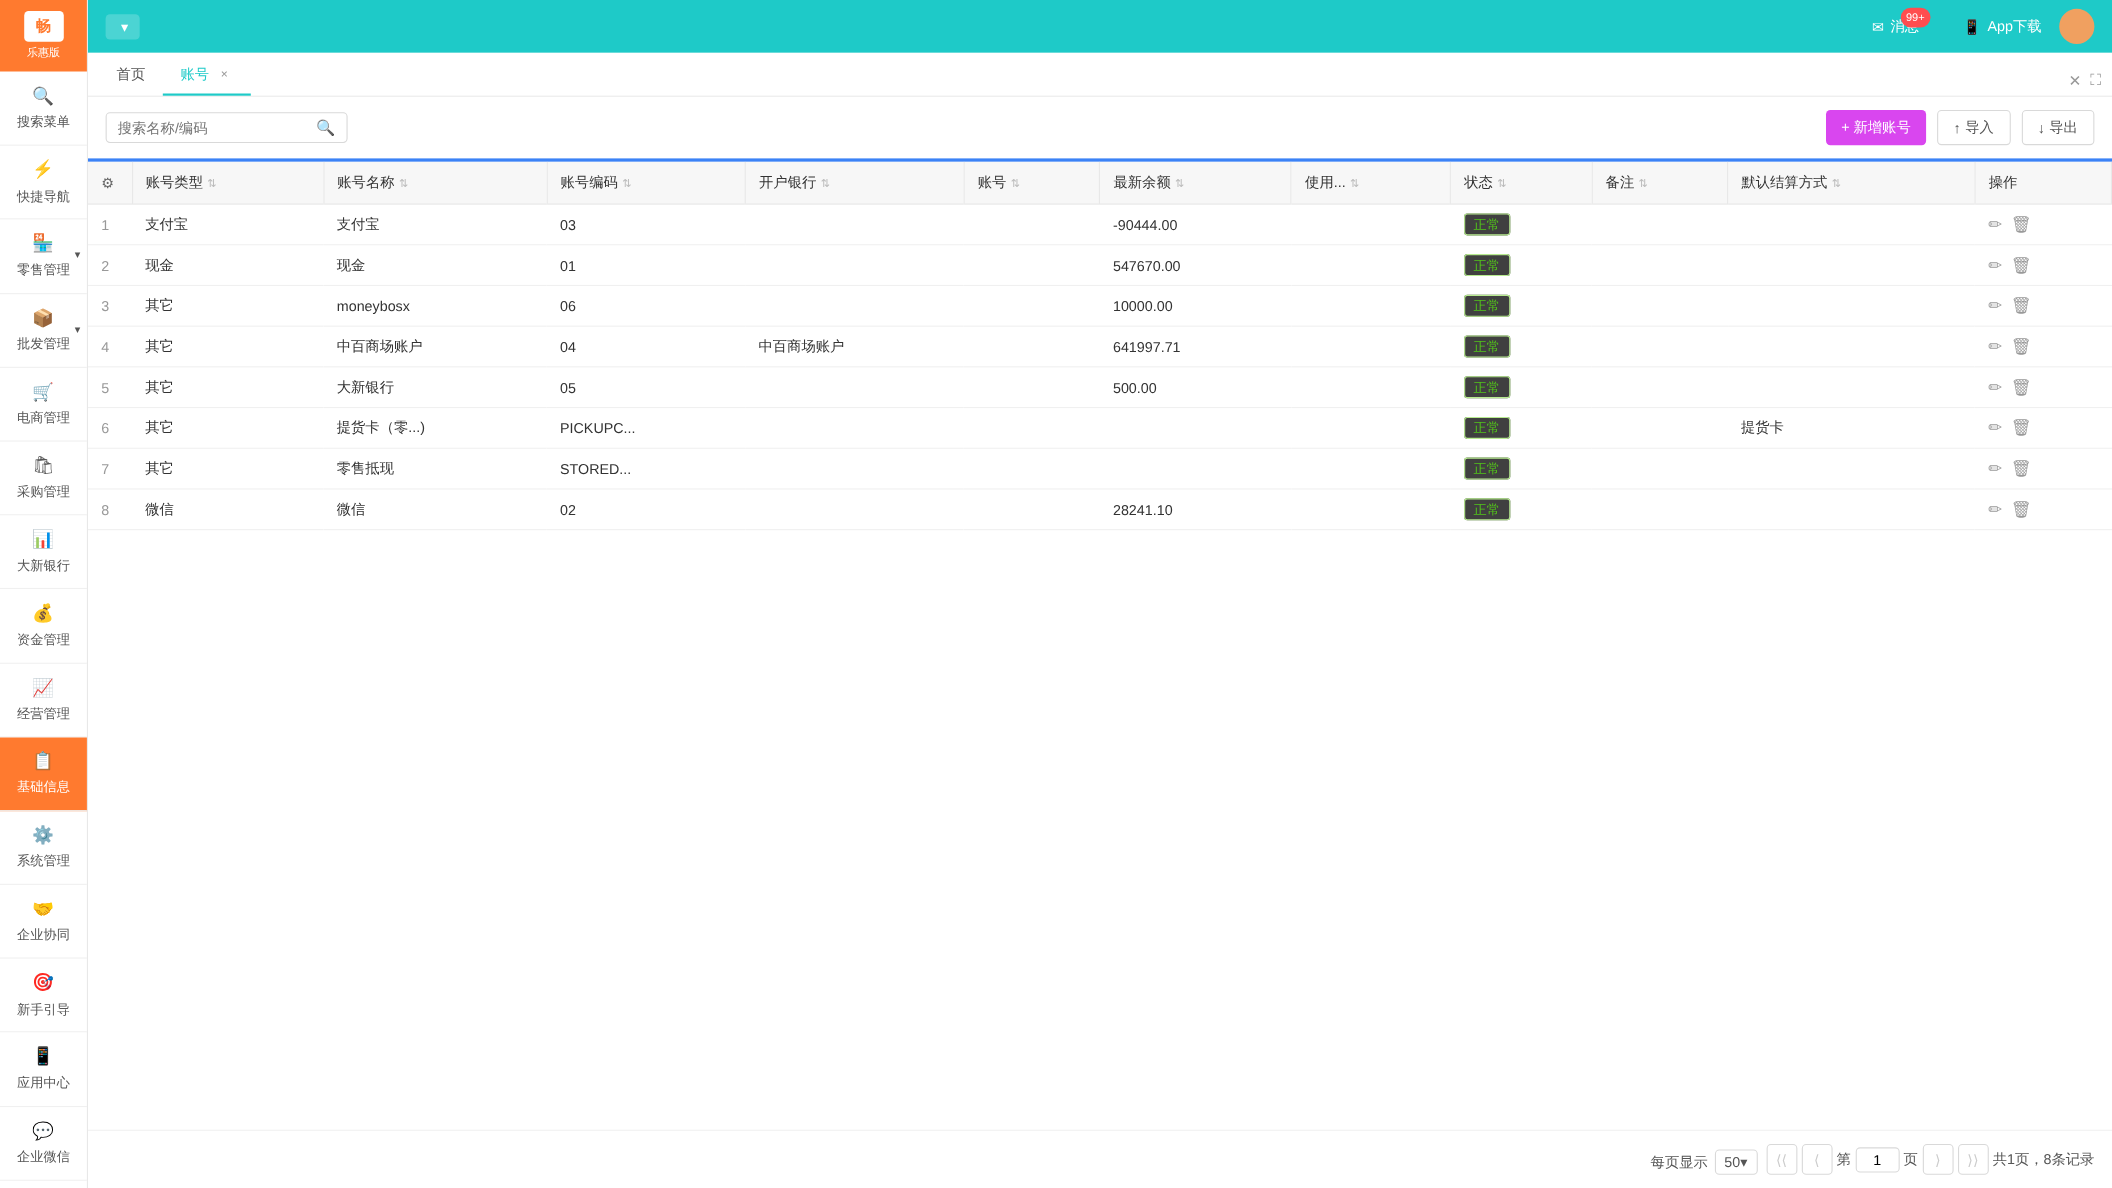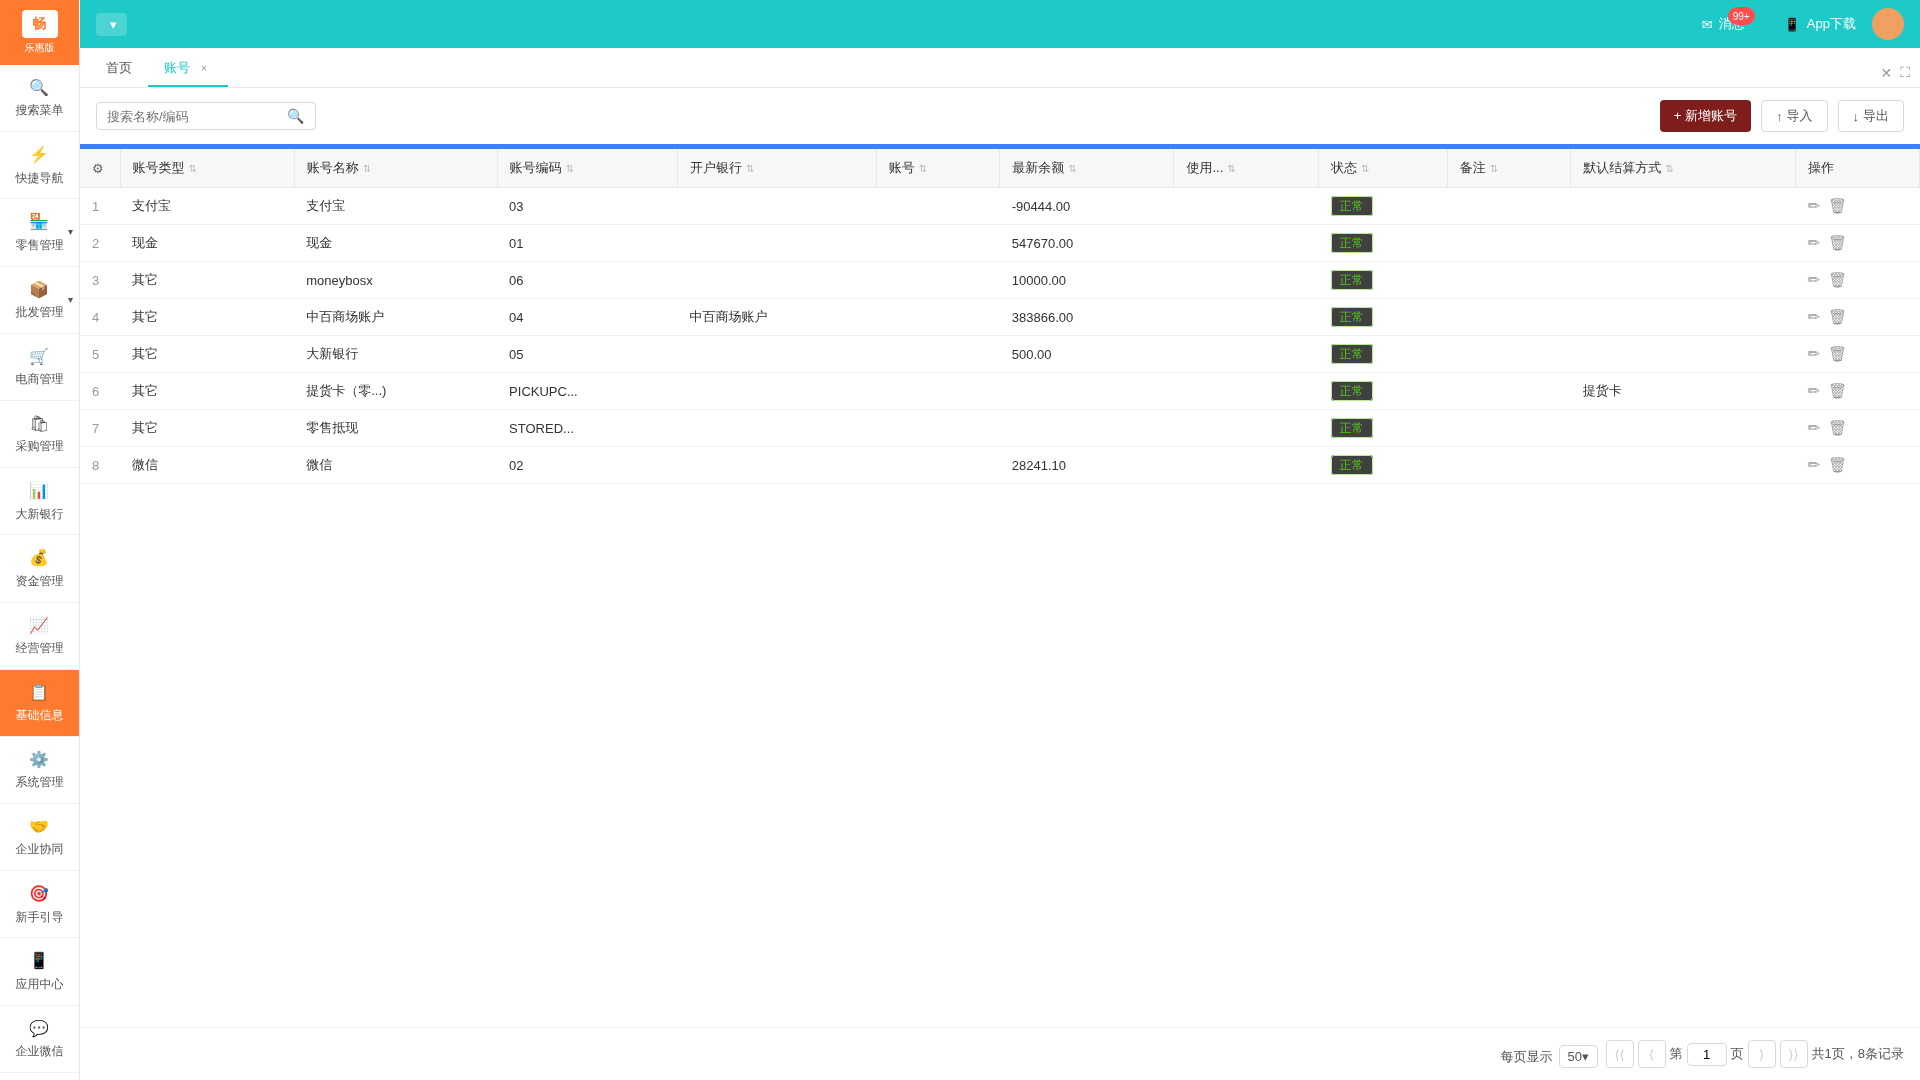--- a/index.html
+++ b/index.html
@@ -186,42 +186,42 @@
       display: flex;
       flex-direction: column;
     }
 
     
     .toolbar {
       display: flex;
       align-items: center;
       padding: 12px 16px;
       gap: 0;
-      border-bottom: 5px solid #3b82f6;
+      border-bottom: 3px solid #3b82f6;
       flex-shrink: 0;
     }
     .search-box {
       display: flex;
       align-items: center;
       border: 1px solid #d9d9d9;
       border-radius: 4px;
       padding: 5px 10px;
       width: 220px;
       gap: 6px;
     }
     .search-box input {
       border: none;
       outline: none;
       font-size: 13px;
       width: 100%;
       background: transparent;
     }
     .search-icon { color: #999; font-size: 14px; }
     .btn-primary {
-      background: #7f1d1d;
+      background: #d946ef;
       color: #fff;
       border: none;
       border-radius: 4px;
       padding: 7px 14px;
       cursor: pointer;
       font-size: 13px;
       display: flex;
       align-items: center;
       gap: 4px;
       white-space: nowrap;
@@ -558,21 +558,21 @@
       </div>
     </td>
   </tr>
             <tr>
     <td class="row-num">4</td>
     <td>其它</td>
     <td>中百商场账户</td>
     <td>04</td>
     <td>中百商场账户</td>
     <td></td>
-    <td>383866.00</td>
+    <td>641997.71</td>
     <td></td>
     <td><span class="status-badge">正常</span></td>
     <td></td>
     <td></td>
     <td>
       <div class="action-btns">
         <span class="action-btn" title="编辑">✏</span>
         <span class="action-btn" title="删除">🗑</span>
       </div>
     </td>

